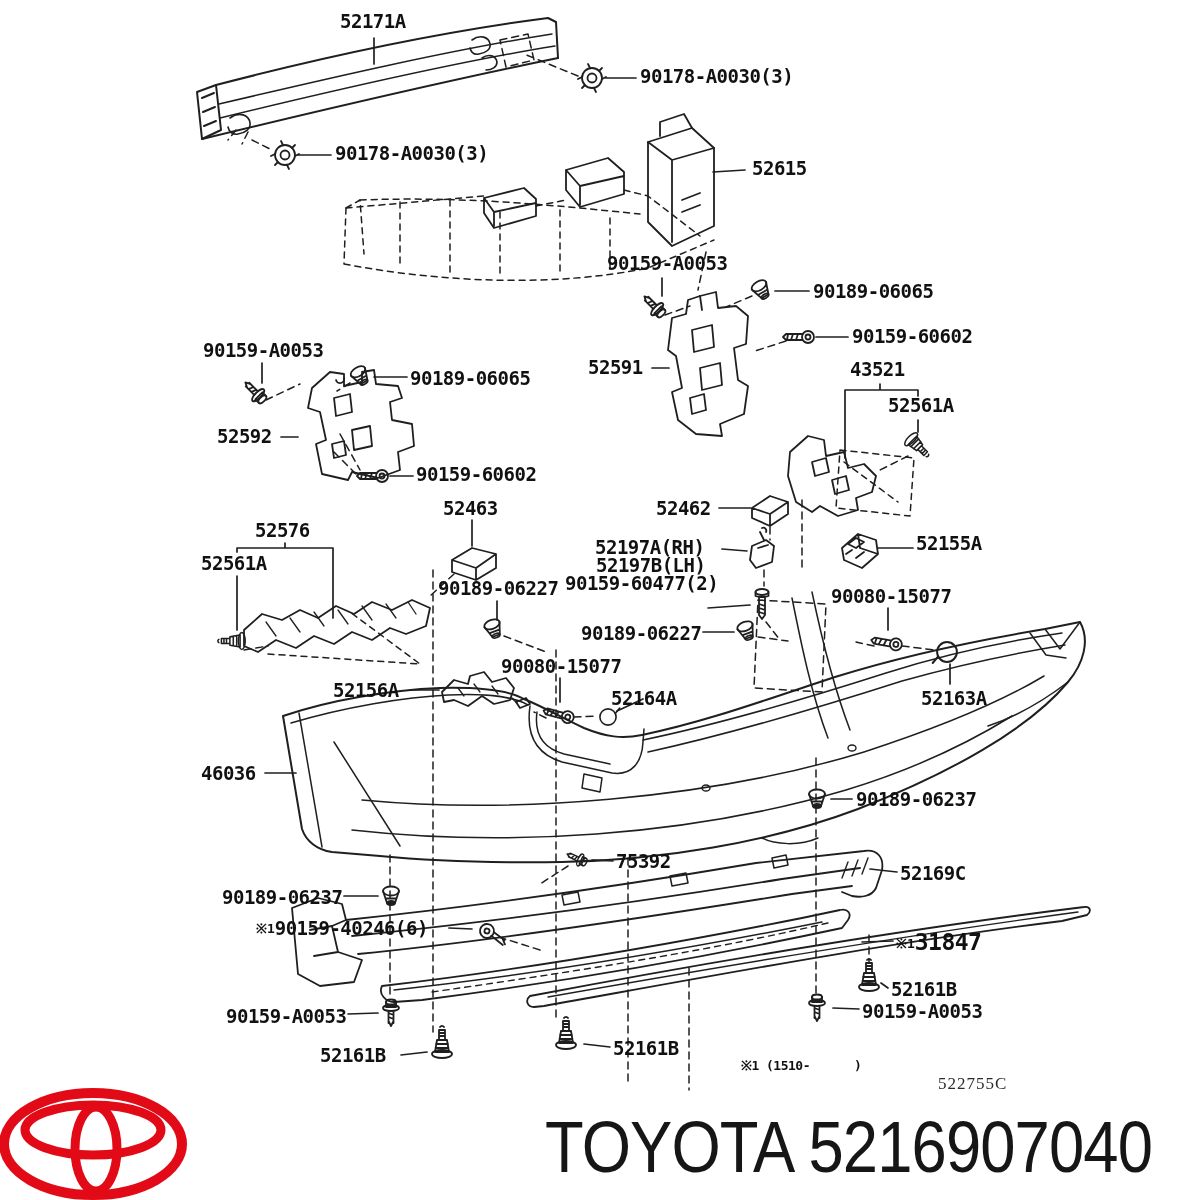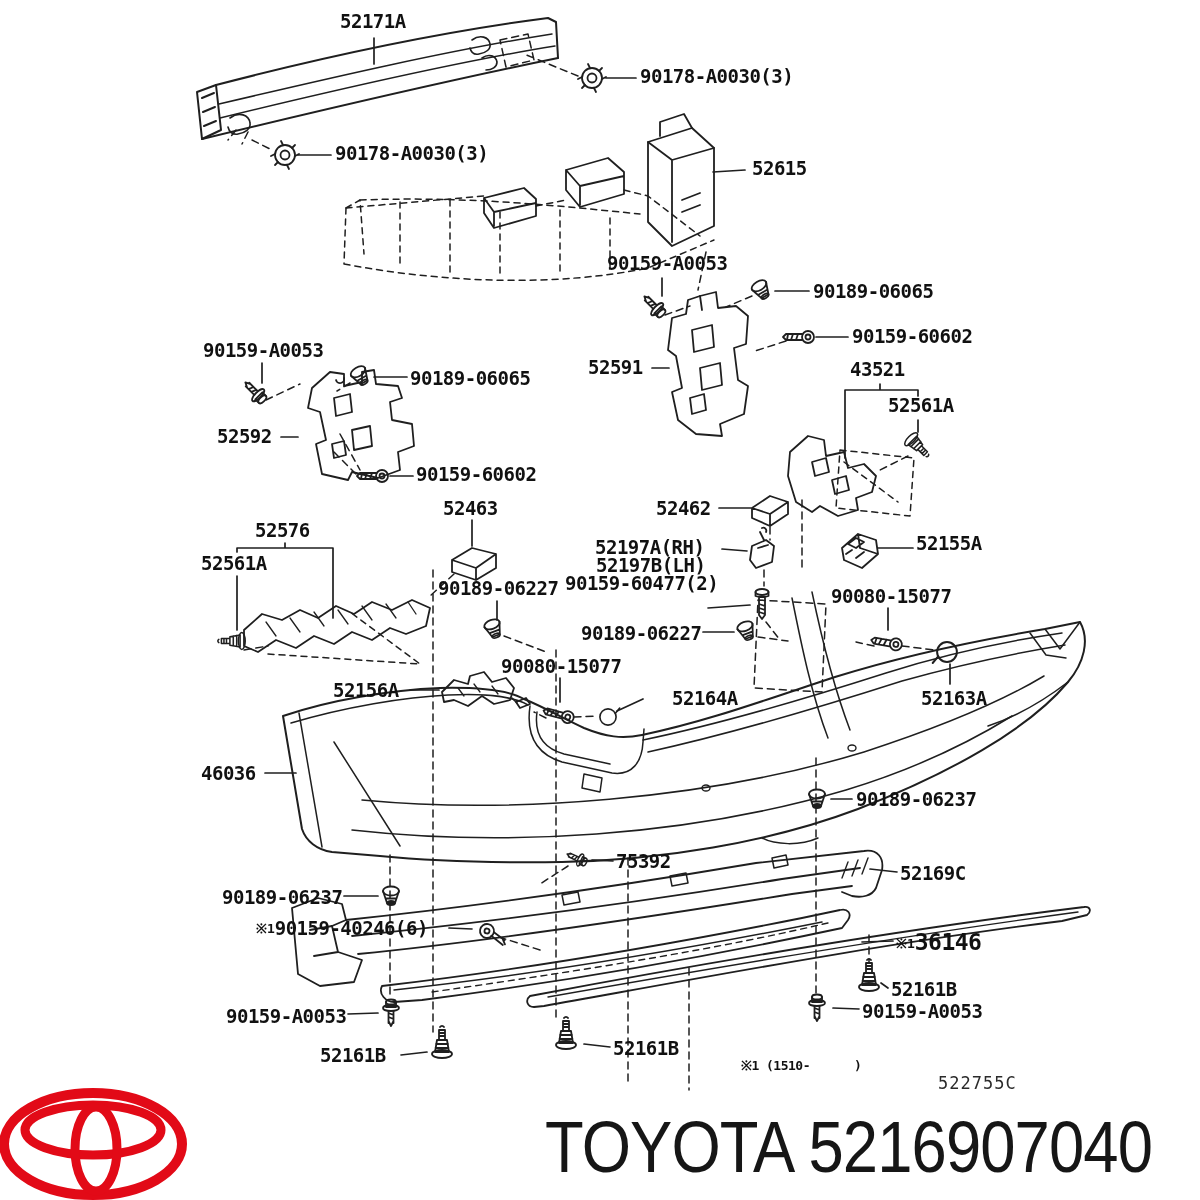--- a/index.html
+++ b/index.html
@@ -4,21 +4,21 @@
 <style>
   html,body{margin:0;padding:0;background:#fff;}
   #canvas{position:relative;width:1200px;height:1200px;background:#ffffff;overflow:hidden;
           font-family:"DejaVu Sans Mono", monospace;}
   #art{position:absolute;left:0;top:0;z-index:1;}
   .lbl{position:absolute;z-index:3;font-family:"DejaVu Sans Mono",monospace;font-weight:bold;
        font-size:19px;letter-spacing:-0.5px;color:#111;white-space:nowrap;line-height:1.05;}
   .lbl .mk{font-size:13px;vertical-align:2px;letter-spacing:0;}
   .lbl .big{font-size:23px;}
   .footnote{font-size:13px;white-space:pre;}
-  .code{font-size:17px;font-weight:normal;letter-spacing:1px;color:#2b2b2b;}
+  .code{font-size:17px;font-weight:normal;letter-spacing:1px;color:#2b2b2b;font-family:Liberation Serif, serif;}
   .footer-text{position:absolute;z-index:3;font-family:"Liberation Sans",sans-serif;
        font-size:72px;color:#161616;white-space:nowrap;transform:scaleX(.88);
        transform-origin:left top;letter-spacing:-1px;}
   .footer-text .num{margin-left:16px;}
 </style>
 </head>
 <body>
 
 <div id="canvas">
 
@@ -279,29 +279,29 @@
 <div class="lbl" style="left:438px;top:579px">90189-06227</div>
 <div class="lbl" style="left:656px;top:499px">52462</div>
 <div class="lbl" style="left:595px;top:538px">52197A(RH)</div>
 <div class="lbl" style="left:596px;top:556px">52197B(LH)</div>
 <div class="lbl" style="left:916px;top:534px">52155A</div>
 <div class="lbl" style="left:565px;top:574px">90159-60477(2)</div>
 <div class="lbl" style="left:831px;top:587px">90080-15077</div>
 <div class="lbl" style="left:581px;top:624px">90189-06227</div>
 <div class="lbl" style="left:501px;top:657px">90080-15077</div>
 <div class="lbl" style="left:333px;top:681px">52156A</div>
-<div class="lbl" style="left:672px;top:689px">52164A</div>
+<div class="lbl" style="left:611px;top:689px">52164A</div>
 <div class="lbl" style="left:921px;top:689px">52163A</div>
 <div class="lbl" style="left:201px;top:764px">46036</div>
 <div class="lbl" style="left:856px;top:790px">90189-06237</div>
 <div class="lbl" style="left:616px;top:852px">75392</div>
 <div class="lbl" style="left:900px;top:864px">52169C</div>
 <div class="lbl" style="left:222px;top:888px">90189-06237</div>
 <div class="lbl" style="left:256px;top:919px"><span class="mk">※1</span><span>90159-40246(6)</span></div>
-<div class="lbl" style="left:896px;top:930px"><span class="mk">※1</span><span class="big">36146</span></div>
+<div class="lbl" style="left:896px;top:930px"><span class="mk">※1</span><span class="big">31847</span></div>
 <div class="lbl" style="left:891px;top:980px">52161B</div>
 <div class="lbl" style="left:862px;top:1002px">90159-A0053</div>
 <div class="lbl" style="left:226px;top:1007px">90159-A0053</div>
 <div class="lbl" style="left:320px;top:1046px">52161B</div>
 <div class="lbl" style="left:613px;top:1039px">52161B</div>
 
 <div class="lbl footnote" style="left:741px;top:1059px">※1 (1510-      )</div>
 <div class="lbl code" style="left:938px;top:1075px">522755C</div>
 
 <div class="footer-text" style="left:545px;top:1106px"><span>TOYOTA</span><span class="num">5216907040</span></div>

